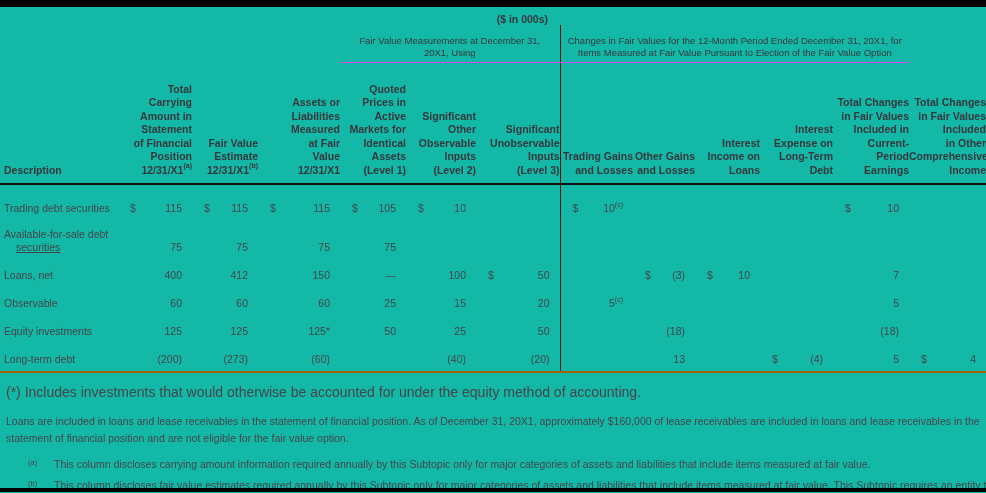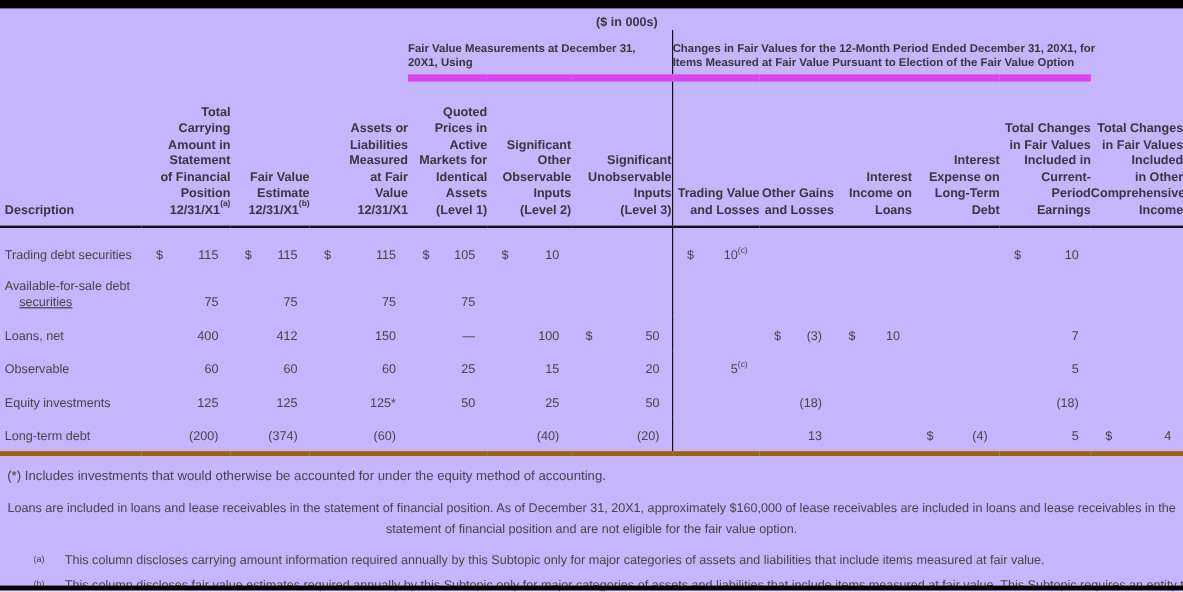--- a/index.html
+++ b/index.html
@@ -1,54 +1,54 @@
 <!DOCTYPE html>
 <html><head>
 <meta charset="utf-8">
 <style>
   html,body{margin:0;padding:0;background:#fff;}
   .page{
-    position:relative;width:986px;height:493px;overflow:hidden;background:#c4b5fd;
+    position:relative;width:986px;height:493px;overflow:hidden;background:#14b8a6;
     font-family:"Liberation Sans","DejaVu Sans",sans-serif;color:#3f3f46;
   }
   .top-bar{height:7px;background:#000;}
   .bottom-bar{position:absolute;left:0;right:0;bottom:1px;height:4px;background:#000;}
 
   table.fv-table{width:986px;border-collapse:collapse;table-layout:fixed;}
   table.fv-table td{padding:0;}
 
   .units{height:18px;vertical-align:bottom;text-align:right;padding-right:12px !important;
          font-weight:bold;font-size:10.5px;color:#37373e;}
 
   .groups-row td{height:34px;vertical-align:bottom;padding-bottom:3px !important;}
-  .group{font-weight:bold;font-size:9.5px;line-height:12px;text-align:left;
-         color:#37373e;border-bottom:6px solid #d946ef;}
+  .group{font-weight:normal;font-size:9.5px;line-height:12px;text-align:center;
+         color:#37373e;border-bottom:1px solid #d946ef;}
   .divL{border-left:1px solid #111;}
   .lines{white-space:pre;}
 
   .colheads td{height:114px;vertical-align:bottom;padding-bottom:6px !important;
                border-bottom:2px solid #111;font-weight:bold;font-size:10.5px;
                line-height:13.5px;text-align:right;color:#37373e;}
   .colheads td.desc-h{text-align:left;padding-left:4px !important;}
   sup.fnref{font-size:7px;line-height:0;position:relative;top:-1px;}
 
   tbody[data-name="table-body"] td{vertical-align:bottom;padding-bottom:5px !important;
         font-size:10.5px;line-height:13px;color:#45454c;}
   tbody[data-name="table-body"] tr:nth-child(1) td{height:30px;}
   tbody[data-name="table-body"] tr:nth-child(2) td{height:34px;}
   tbody[data-name="table-body"] tr:nth-child(n+3) td{height:23px;}
-  tbody[data-name="table-body"] tr:last-child td{border-bottom:4px solid #a16207;}
+  tbody[data-name="table-body"] tr:last-child td{border-bottom:2px solid #a16207;}
   td.desc{text-align:left;padding-left:4px !important;}
   .label2{margin-left:12px;text-decoration:underline;}
   .cellflex{display:flex;justify-content:space-between;align-items:baseline;
             padding:0 10px 0 12px;}
   .valwrap{white-space:nowrap;}
 
-  .fn-star{margin:11px 0 0 6px;font-size:11px;color:#45454c;}
-  .fn-loans{margin:13px 6px 0 6px;font-size:10.5px;line-height:17px;color:#45454c;text-align:center;}
+  .fn-star{margin:11px 0 0 6px;font-size:14px;color:#45454c;}
+  .fn-loans{margin:13px 6px 0 6px;font-size:10.5px;line-height:17px;color:#45454c;}
   .fn-items{margin-top:10px;}
   .fn-item{display:flex;margin:0 6px 6px 28px;}
   .fn-item sup.marker{flex:0 0 26px;font-size:7.5px;position:relative;top:1px;color:#45454c;}
   .fn-text{flex:1;font-size:10.5px;line-height:15px;color:#45454c;}
 </style>
 </head>
 <body>
 
 <div class="page" data-name="document-page">
   <div class="top-bar" data-name="top-rule-bar"></div>
@@ -122,21 +122,21 @@
 Inputs
 (Level 2)</div>
           </td>
         <td data-name="column-header-level-3">
             <div class="lines" data-name="column-header-text">Significant
 Unobservable
 Inputs
 (Level 3)</div>
           </td>
         <td class="divL" data-name="column-header-trading-gains">
-            <div class="lines" data-name="column-header-text">Trading Value
+            <div class="lines" data-name="column-header-text">Trading Gains
 and Losses</div>
           </td>
         <td data-name="column-header-other-gains">
             <div class="lines" data-name="column-header-text">Other Gains
 and Losses</div>
           </td>
         <td data-name="column-header-interest-income">
             <div class="lines" data-name="column-header-text">Interest
 Income on
 Loans</div>
@@ -425,21 +425,21 @@
           <td class="desc" data-name="row-label">Long-term debt</td>
           <td data-name="value-cell">
             <div class="cellflex">
               <span class="cur" data-name="currency-symbol"></span>
               <span class="valwrap"><span data-name="cell-value">(200)</span></span>
             </div>
           </td>
           <td data-name="value-cell">
             <div class="cellflex">
               <span class="cur" data-name="currency-symbol"></span>
-              <span class="valwrap"><span data-name="cell-value">(374)</span></span>
+              <span class="valwrap"><span data-name="cell-value">(273)</span></span>
             </div>
           </td>
           <td data-name="value-cell">
             <div class="cellflex">
               <span class="cur" data-name="currency-symbol"></span>
               <span class="valwrap"><span data-name="cell-value">(60)</span></span>
             </div>
           </td>
           <td data-name="value-cell"></td>
           <td data-name="value-cell">

